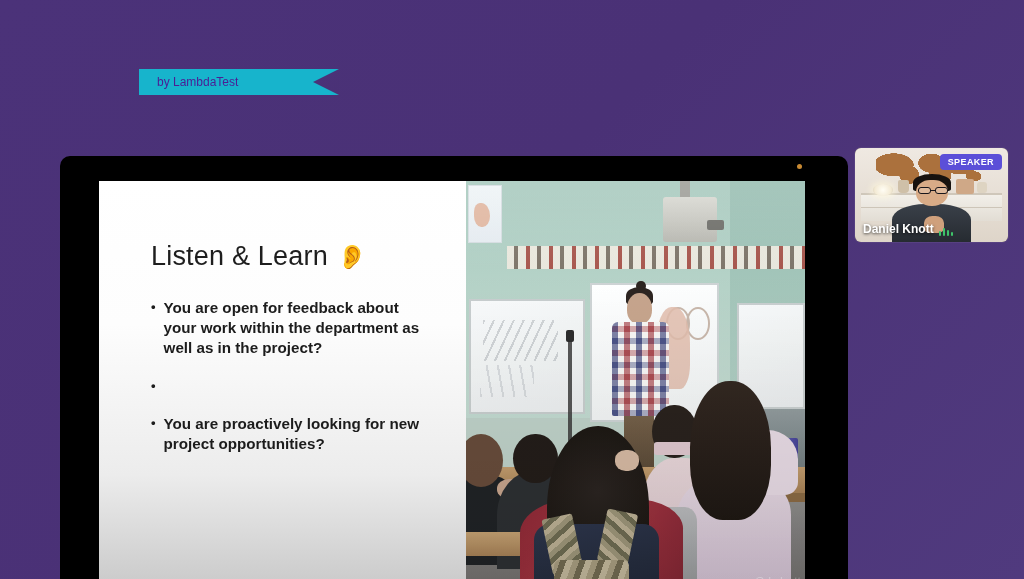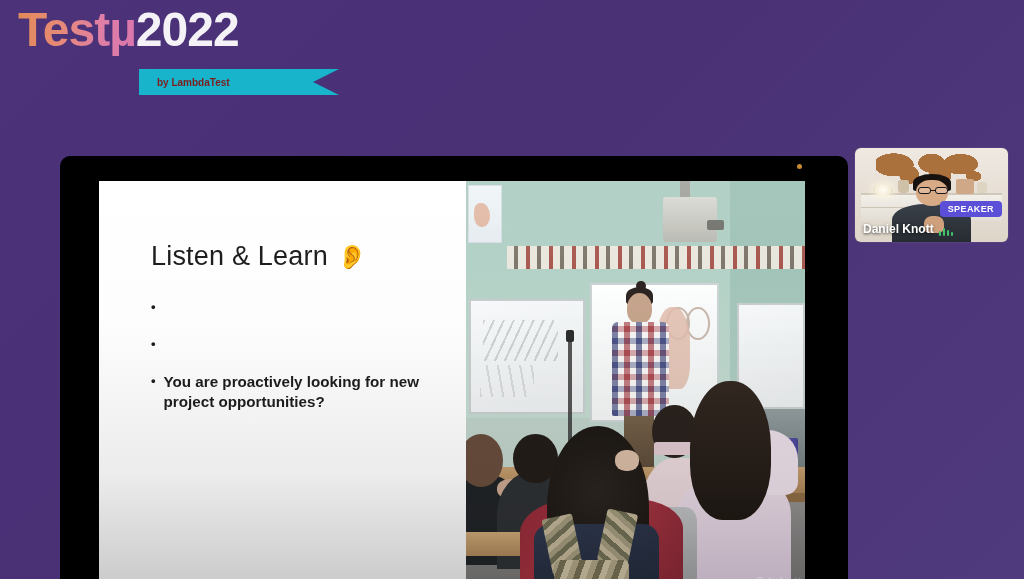--- a/index.html
+++ b/index.html
@@ -35,21 +35,21 @@
     padding: 0 34px 0 18px;
     clip-path: polygon(0 0, 100% 0, 100% 100%, 0 100%, 0 100%);
     -webkit-clip-path: polygon(0 0, 100% 0, 100% 100%, 0 100%);
   }
   #ribbon-notch {
     position: absolute; right: 0; top: 0; width: 26px; height: 26px;
     background: linear-gradient(135deg, #4b3279 0%, #4a3176 100%);
     clip-path: polygon(100% 0, 100% 100%, 0 50%);
   }
   #ribbon-label {
-    color: #7f1d1d; font-size: 10px; font-weight: bold; white-space: nowrap;
+    color: #4c1d95; font-size: 12px; font-weight: normal; white-space: nowrap;
   }
 
   
   #presenting-badge {
     position: absolute; left: 387px; top: 154px;
     background: #5b3fd6; color: #fff;
     font-size: 10px; font-weight: bold;
     padding: 4px 9px 5px; border-radius: 3px;
     white-space: nowrap; z-index: 6;
     letter-spacing: 0.1px;
@@ -282,65 +282,61 @@
   #wc-bridge { left: 49.5%; top: 44.5%; width: 3%; height: 1.6px; background: #19161b; }
   #wc-shoulders { left: 24%; top: 60%; width: 52%; height: 40%;
     background: linear-gradient(180deg, #3a4049 0%, #262b31 100%);
     border-radius: 42% 42% 0 0; }
   #wc-hand { left: 45%; top: 72%; width: 13%; height: 18%;
     background: #cfa07c; border-radius: 42% 42% 30% 30%; }
   #speaker-badge {
     position: absolute; right: 6px; top: 6px;
     background: #5b4fd8; color: #fff;
     font-size: 9px; font-weight: bold; letter-spacing: .4px;
-    padding: 3px 8px; border-radius: 4px; white-space: nowrap; margin-top: 47px;
+    padding: 3px 8px; border-radius: 4px; white-space: nowrap;
   }
   #wc-name-row {
     position: absolute; left: 8px; bottom: 6px;
     display: flex; align-items: flex-end; gap: 5px;
   }
   #wc-name {
     color: #fff; font-size: 12px; font-weight: bold;
     text-shadow: 0 1px 3px rgba(0,0,0,.7); white-space: nowrap;
   }
   #audio-bars { display: flex; align-items: flex-end; gap: 1.5px; height: 9px; }
   .audio-bar { width: 2.5px; background: #3ec46a; border-radius: 1px; }
   .audio-bar.b1 { height: 5px; } .audio-bar.b2 { height: 8px; }
   .audio-bar.b3 { height: 6px; } .audio-bar.b4 { height: 4px; }
 </style>
 </head>
 <body>
 
 <div id="stage">
 
-  <div id="brand">
-    <div id="brand-title">
-      <span class="grad-testu">Testµ</span><span class="year">2022</span>
-    </div>
-  </div>
   <div id="ribbon">
     <span id="ribbon-label">by LambdaTest</span>
     <span id="ribbon-notch"></span>
   </div>
 
 
   <div id="screen-frame">
     <span id="camera-dot"></span>
 
     <div id="slide">
 
       <div id="slide-left">
         <div id="slide-title-row">
           <span id="slide-title">Listen &amp; Learn</span>
           <span id="ear-icon">👂</span>
         </div>
 
         <div id="bullets">
           <div class="bullet">
             <span class="bullet-dot">•</span>
+            <span class="bullet-text">You are open for feedback about your work within the department as well as in the project?</span>
           </div>
           <div class="bullet">
             <span class="bullet-dot">•</span>
           </div>
           <div class="bullet">
             <span class="bullet-dot">•</span>
             <span class="bullet-text">You are proactively looking for new project opportunities?</span>
           </div>
         </div>
       </div>

